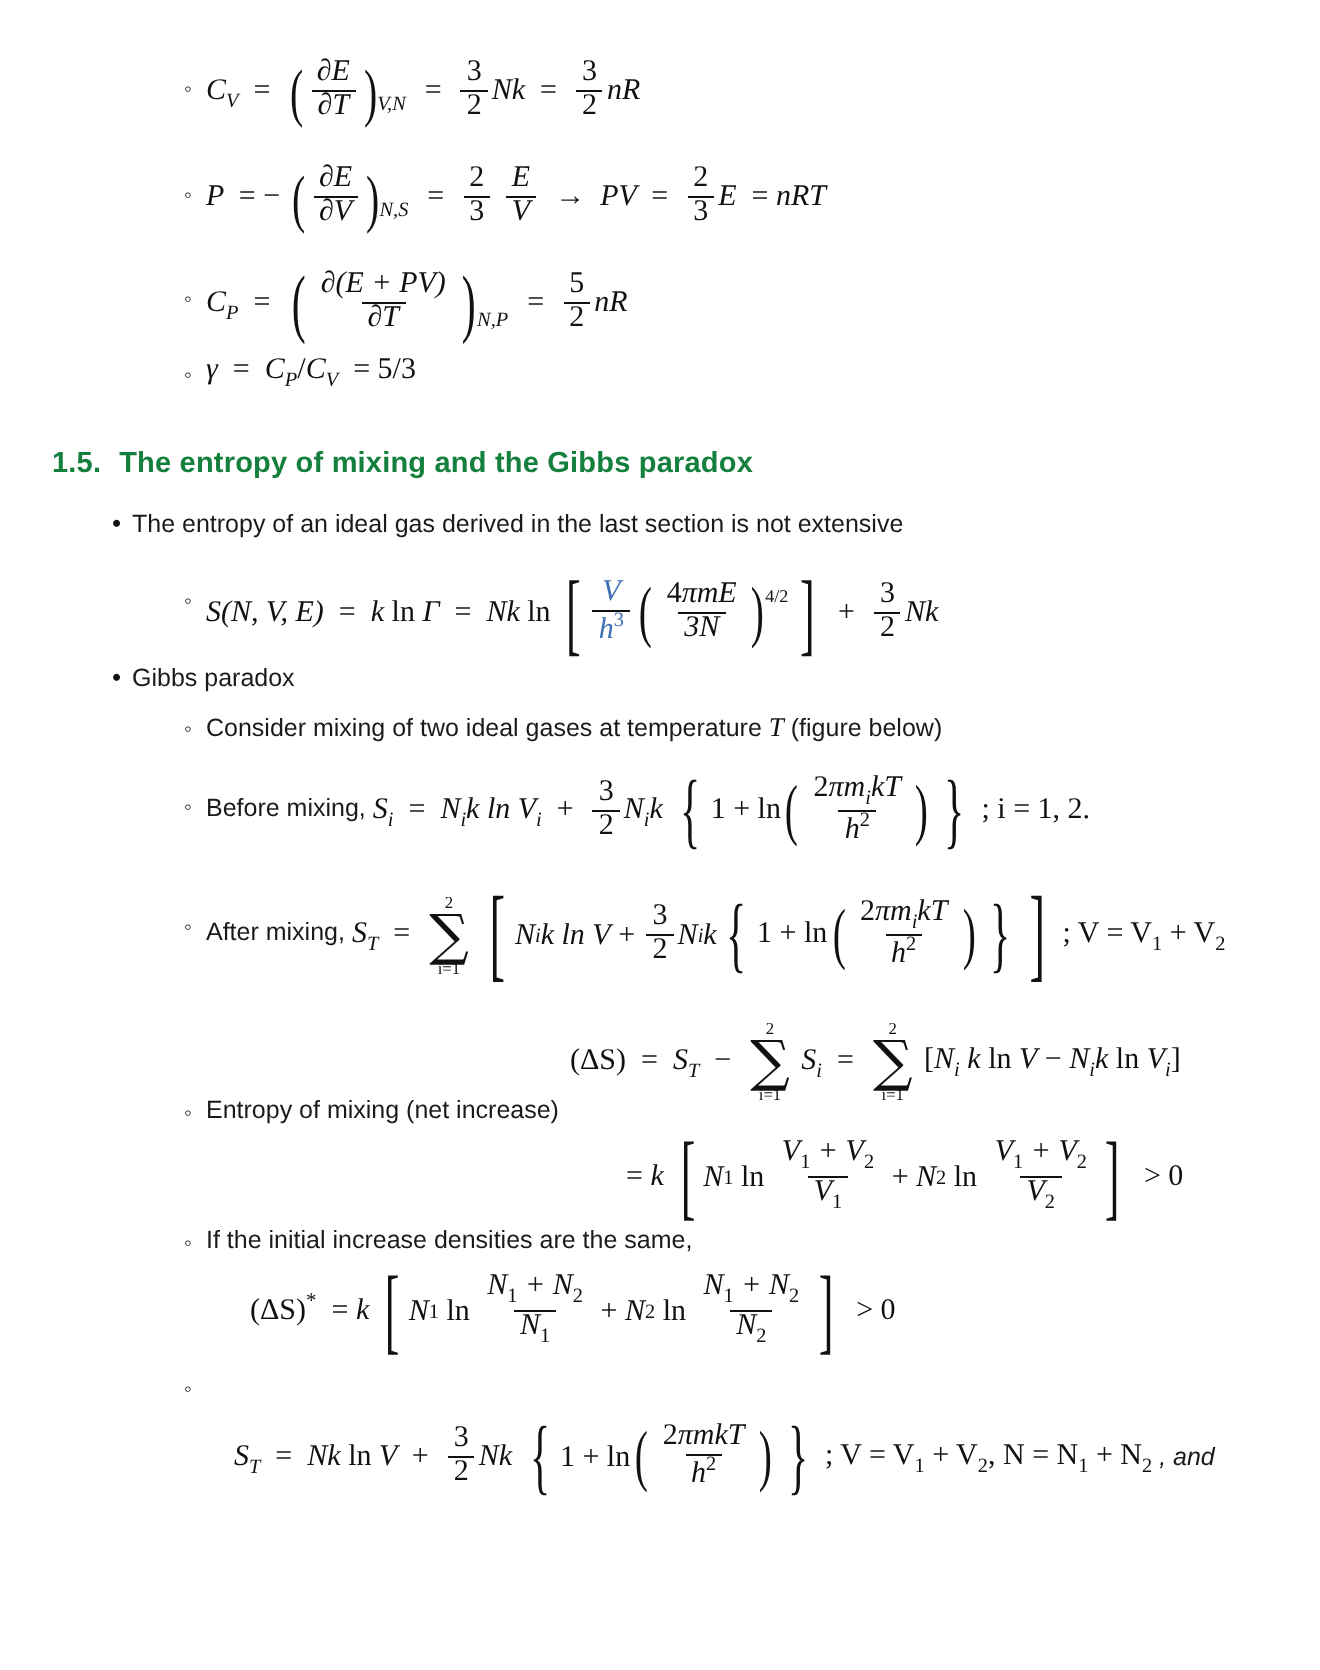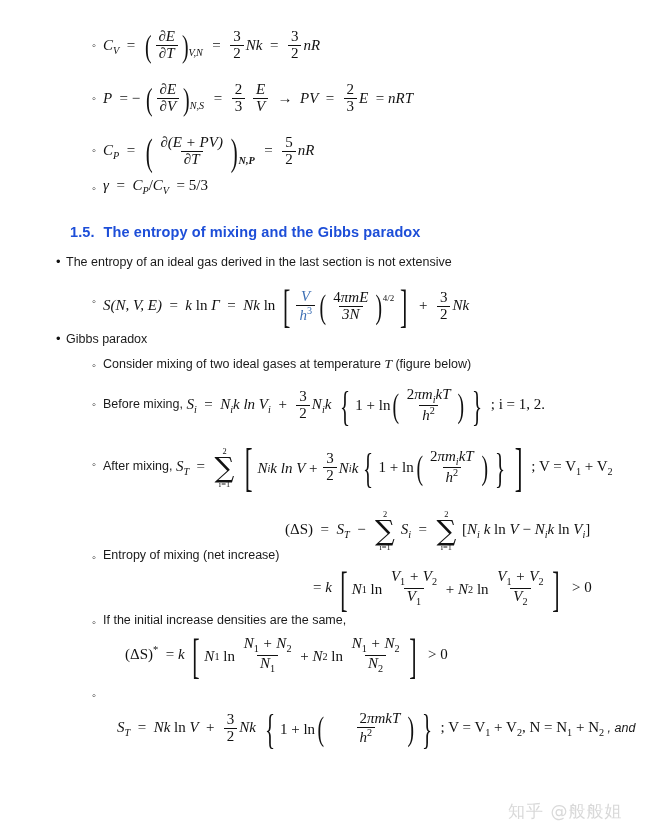--- a/index.html
+++ b/index.html
@@ -24,23 +24,22 @@
   .b-dash{width:10px;flex:none;font-size:13px;line-height:1;color:#111;}
   .b-circ{width:11px;flex:none;font-size:11px;line-height:1.1;color:#111;}
 
   .lvl1{position:absolute;}
   .lvl2{position:absolute;}
 
   
   .heading{
     position:absolute;
     font-family:"Liberation Sans", sans-serif;
-    font-weight:bold;font-size:14.5px;color:#1d4ed8;
+    font-weight:bold;font-size:14.5px;color:#15803d;
     letter-spacing:0.1px;
-    margin-left:44px;
   }
   .heading .num{margin-right:9px;}
 
   
   .frac{display:inline-flex;flex-direction:column;align-items:center;
         vertical-align:middle;margin:0 2px;position:relative;top:-0.05em;}
   .frac .n{display:block;padding:0 3px;line-height:1.05;}
   .frac .d{display:block;padding:0 3px;line-height:1.05;border-top:1px solid #111;}
 
   .paren{display:inline-flex;align-items:center;vertical-align:middle;}
@@ -147,21 +146,21 @@
       <span class="up">&nbsp;=&nbsp;</span>
       <span class="paren" style="font-size:15px;">
         <span class="pl st" style="font-size:38px;transform:scaleX(.55);display:inline-block;">(</span>
         <span class="pbody">
           <span class="frac">
             <span class="n">∂(E + PV)</span>
             <span class="d">∂T</span>
           </span>
         </span>
         <span class="pr st" style="font-size:38px;transform:scaleX(.55);display:inline-block;">)</span>
-        <sub class="it" style="position:relative;top:8px;left:-2px;font-weight:bold;">N,P</sub>
+        <sub class="it" style="position:relative;top:8px;left:-2px;">N,P</sub>
       </span>
       <span class="up">&nbsp;=&nbsp;</span>
       <span class="frac">
           <span class="n rm">5</span>
           <span class="d rm">2</span>
         </span><span>nR</span>
     </span>
   </div>
 
   <div class="lvl2 row" style="left:92px;top:177px;">
@@ -421,28 +420,27 @@
         <span class="d rm">2</span>
       </span><span>Nk</span>
     <span class="paren" style="font-size:15px;">
       <span class="pl st" style="font-size:42px;transform:scaleX(.5);display:inline-block;">{</span>
       <span class="pbody">
         <span class="up">1 + ln</span>
         <span class="paren" style="font-size:15px;">
           <span class="pl st" style="font-size:34px;transform:scaleX(.58);display:inline-block;">(</span>
           <span class="pbody">
             <span class="frac">
-              <span class="n" style="font-style:normal;margin-left:28px;">2<span style="font-style:italic;">πmkT</span></span>
+              <span class="n" style="font-style:normal;">2<span style="font-style:italic;">πmkT</span></span>
               <span class="d"><span>h</span><sup>2</sup></span>
             </span>
           </span>
           <span class="pr st" style="font-size:34px;transform:scaleX(.58);display:inline-block;">)</span>
         </span>
       </span>
       <span class="pr st" style="font-size:42px;transform:scaleX(.5);display:inline-block;">}</span>
     </span>
     <span class="up"><span>; V = V</span><sub>1</sub><span> + V</span><sub>2</sub><span>, N = N</span><sub>1</sub><span> + N</span><sub>2</sub></span><span class="txt"> , and</span>
   </div>
 
 
-  <div class="wm" style="left:508px;top:800px;">知乎 @般般姐</div>
 
 </div>
 
 </body></html>

